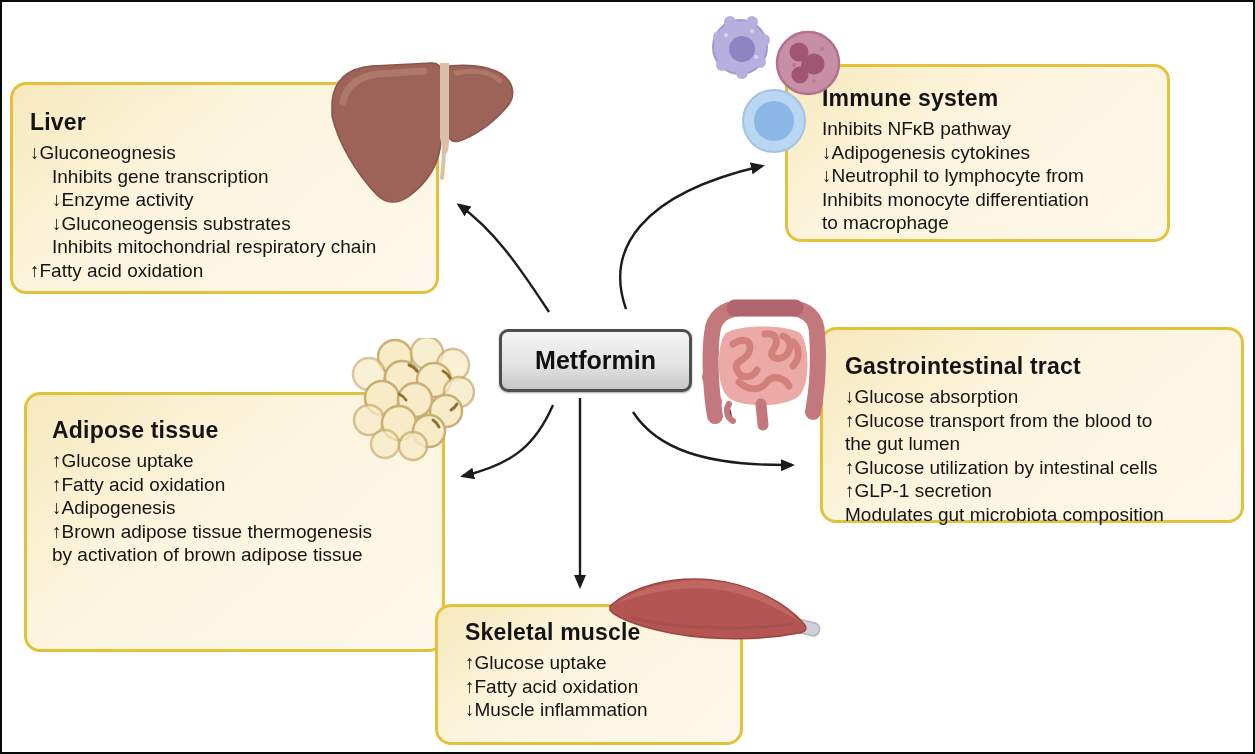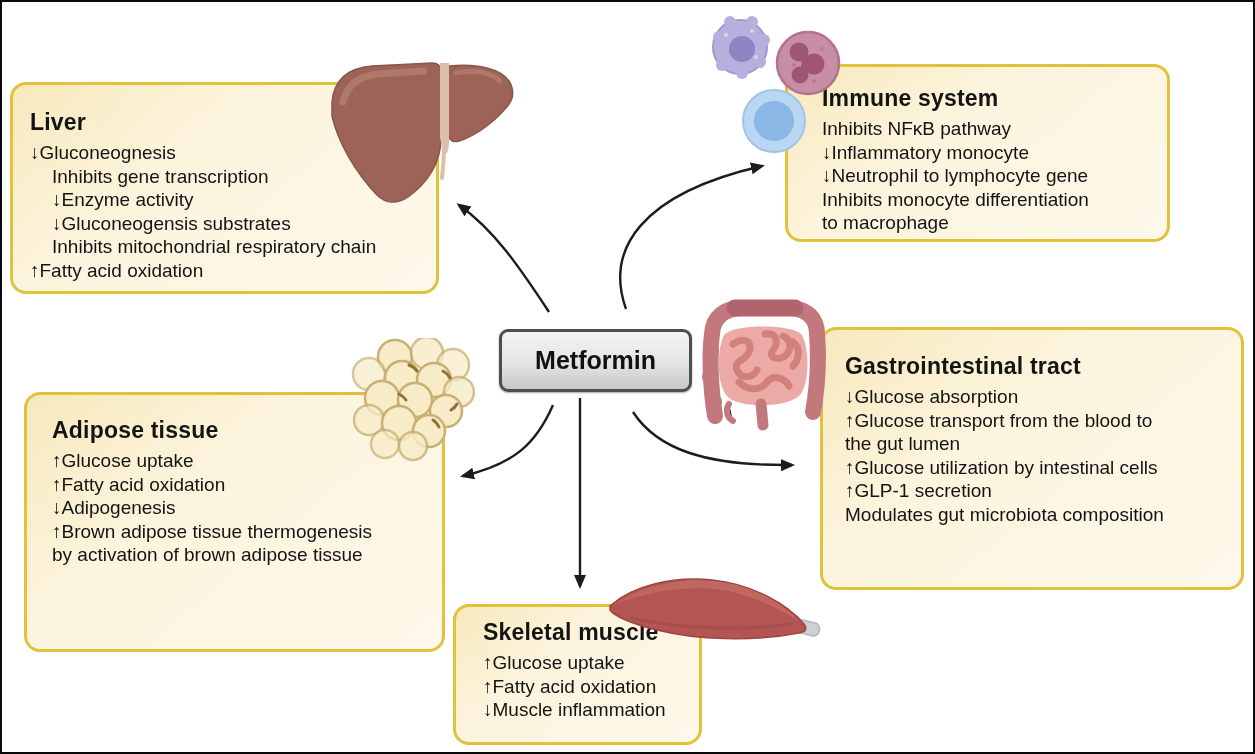--- a/index.html
+++ b/index.html
@@ -11,23 +11,23 @@
   .box{
     position:absolute;box-sizing:border-box;
     border:3px solid #e2c13b;border-radius:16px;
     background:linear-gradient(140deg,#f7e9bd 0%,#fcf4dd 38%,#fdf8ea 100%);
   }
   .box .title{font-weight:bold;font-size:23px;letter-spacing:.2px;margin-bottom:5px;white-space:nowrap;}
   .box .line{font-size:19px;line-height:23.5px;white-space:nowrap;}
   .box .line.indent{padding-left:22px;}
   #box-liver  {left:8px;   top:80px;  width:429px; height:212px; padding:24px 8px 10px 17px;}
   #box-immune {left:783px; top:62px;  width:385px; height:178px; padding:18px 12px 10px 34px;}
-  #box-gi     {left:818px; top:325px; width:424px; height:263px; padding:23px 8px 10px 22px;}
+  #box-gi     {left:818px; top:325px; width:424px; height:196px; padding:23px 8px 10px 22px;}
   #box-adipose{left:22px;  top:390px; width:421px; height:260px; padding:22px 8px 10px 25px;}
-  #box-muscle {left:451px; top:602px; width:249px; height:141px; padding:12px 8px 10px 27px;}
+  #box-muscle {left:433px; top:602px; width:308px; height:141px; padding:12px 8px 10px 27px;}
   #center-node{
     position:absolute;left:497px;top:327px;width:193px;height:63px;box-sizing:border-box;
     border:3px solid #4e4e4e;border-radius:9px;
     background:linear-gradient(180deg,#f4f4f4 0%,#e4e4e4 55%,#c7c7c7 100%);
     display:flex;align-items:center;justify-content:center;
     font-size:25px;font-weight:bold;color:#111;z-index:6;
     box-shadow:0 1px 2px rgba(0,0,0,.35);
   }
   .organ{position:absolute;z-index:4;}
   #arrows{position:absolute;left:0;top:0;z-index:5;pointer-events:none;}
@@ -43,22 +43,22 @@
     <div class="line indent">Inhibits gene transcription</div>
     <div class="line indent">↓Enzyme activity</div>
     <div class="line indent">↓Gluconeogensis substrates</div>
     <div class="line indent">Inhibits mitochondrial respiratory chain</div>
     <div class="line">↑Fatty acid oxidation</div>
   </div>
 
   <div class="box" id="box-immune">
     <div class="title">Immune system</div>
     <div class="line">Inhibits NFκB pathway</div>
-    <div class="line">↓Inflammatory monocyte</div>
-    <div class="line">↓Neutrophil to lymphocyte gene</div>
+    <div class="line">↓Adipogenesis cytokines</div>
+    <div class="line">↓Neutrophil to lymphocyte from</div>
     <div class="line">Inhibits monocyte differentiation</div>
     <div class="line">to macrophage</div>
   </div>
 
   <div class="box" id="box-gi">
     <div class="title">Gastrointestinal tract</div>
     <div class="line">↓Glucose absorption</div>
     <div class="line">↑Glucose transport from the blood to</div>
     <div class="line">the gut lumen</div>
     <div class="line">↑Glucose utilization by  intestinal cells</div>

